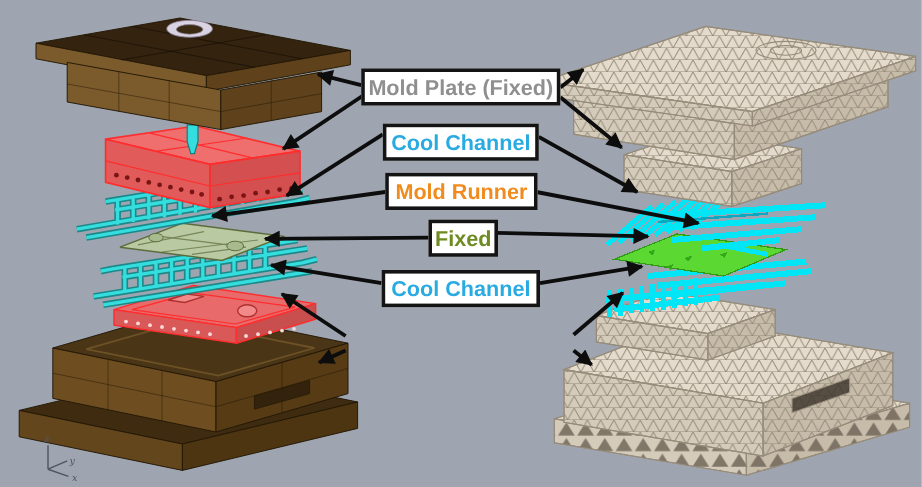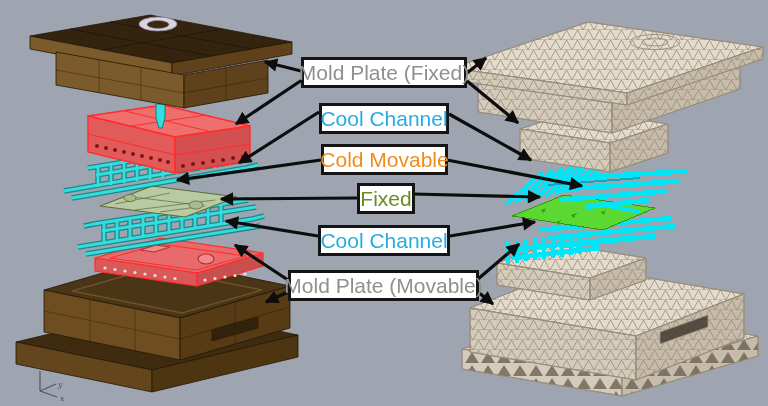--- a/index.html
+++ b/index.html
@@ -10,21 +10,21 @@
     overflow:hidden;
     font-family:"Liberation Sans", sans-serif;
   }
   .stage svg{position:absolute;left:0;top:0;}
   .callout{
     position:absolute;
     box-sizing:border-box;
     border:3px solid var(--c-label_border,#141414);
     background:var(--c-label_bg,#FFFFFF);
     display:flex;align-items:center;justify-content:center;
-    font-weight:normal;font-size:21px;line-height:1;
+    font-weight:bold;font-size:18px;line-height:1;
     white-space:nowrap;
     z-index:5;
   }
   #lbl-fixed   {left:301px;top:57px; width:166px;height:31px;}
   #lbl-cool1   {left:319px;top:103px;width:130px;height:31px;}
   #lbl-runner  {left:321px;top:144px;width:127px;height:31px;}
   #lbl-part    {left:357px;top:183px;width:58px; height:31px;}
   #lbl-cool2   {left:318px;top:225px;width:132px;height:31px;}
   #lbl-movable {left:288px;top:270px;width:191px;height:31px;}
 </style>
@@ -261,18 +261,17 @@
       <line x1="40" y1="391" x2="56" y2="384"></line>
       <line x1="40" y1="391" x2="57" y2="397"></line>
       <text x="37" y="368" stroke="none">z</text>
       <text x="58" y="387" stroke="none">y</text>
       <text x="60" y="401" stroke="none">x</text>
     </g>
   </svg>
 
   <div class="callout" id="lbl-fixed" style="color: rgb(143, 143, 143);">Mold Plate (Fixed)</div>
   <div class="callout" id="lbl-cool1" style="color: rgb(41, 171, 226);">Cool Channel</div>
-  <div class="callout" id="lbl-runner" style="color: rgb(240, 140, 30);">Cold Movable</div>
+  <div class="callout" id="lbl-runner" style="color: rgb(240, 140, 30);">Mold Runner</div>
   <div class="callout" id="lbl-part" style="color: rgb(110, 139, 34);">Fixed</div>
   <div class="callout" id="lbl-cool2" style="color: rgb(41, 171, 226);">Cool Channel</div>
-  <div class="callout" id="lbl-movable" style="color: rgb(143, 143, 143);">Mold Plate (Movable)</div>
 
 </div>
 
 </body></html>

